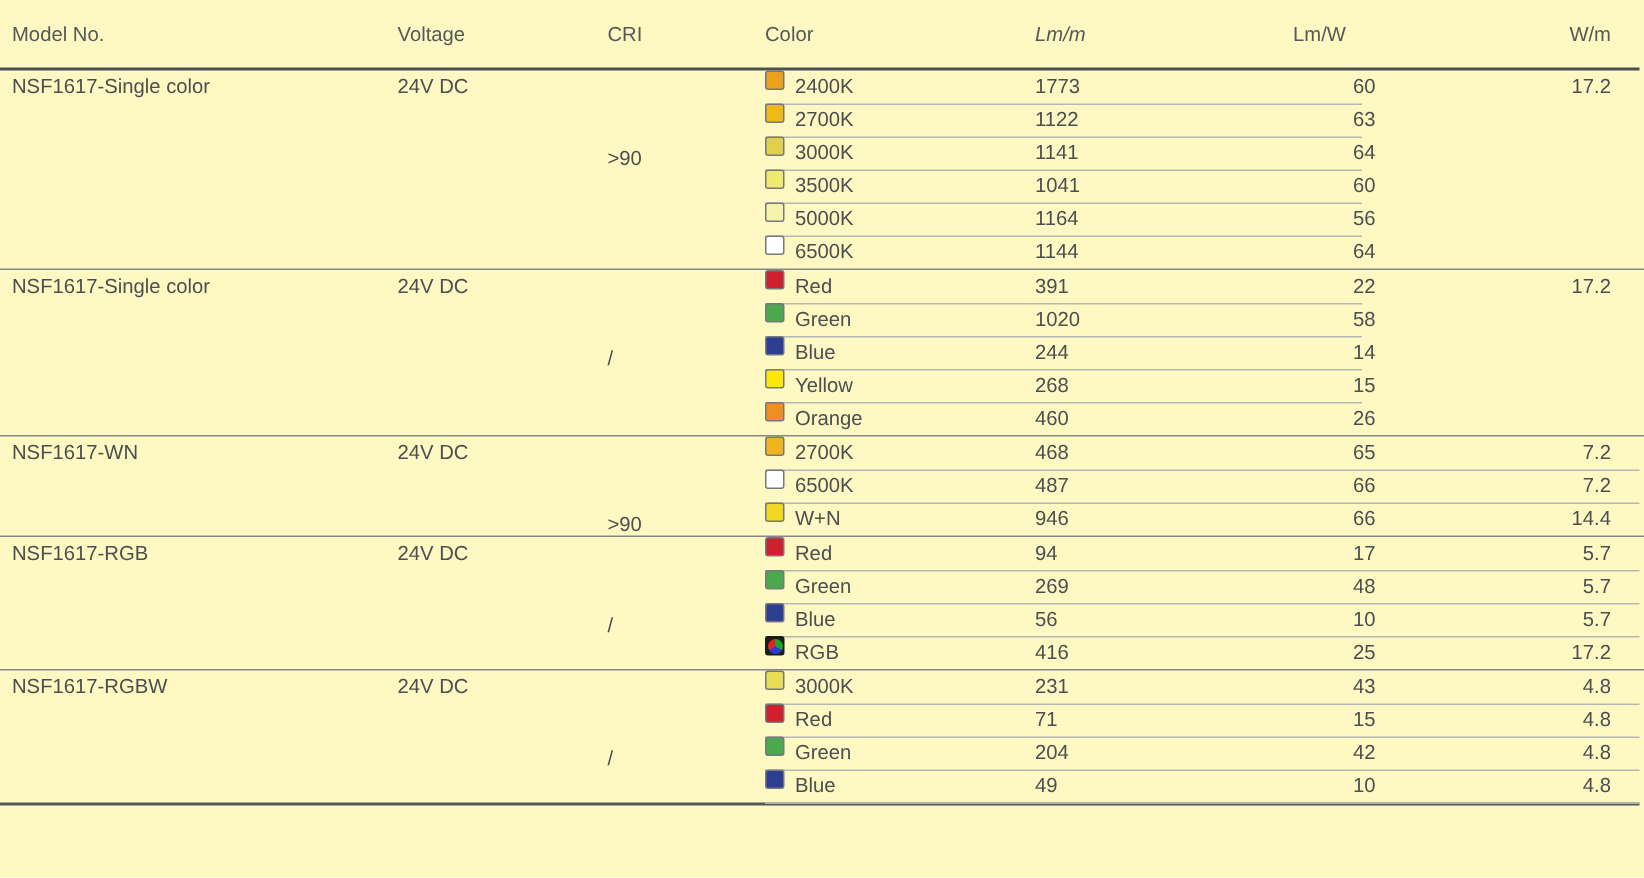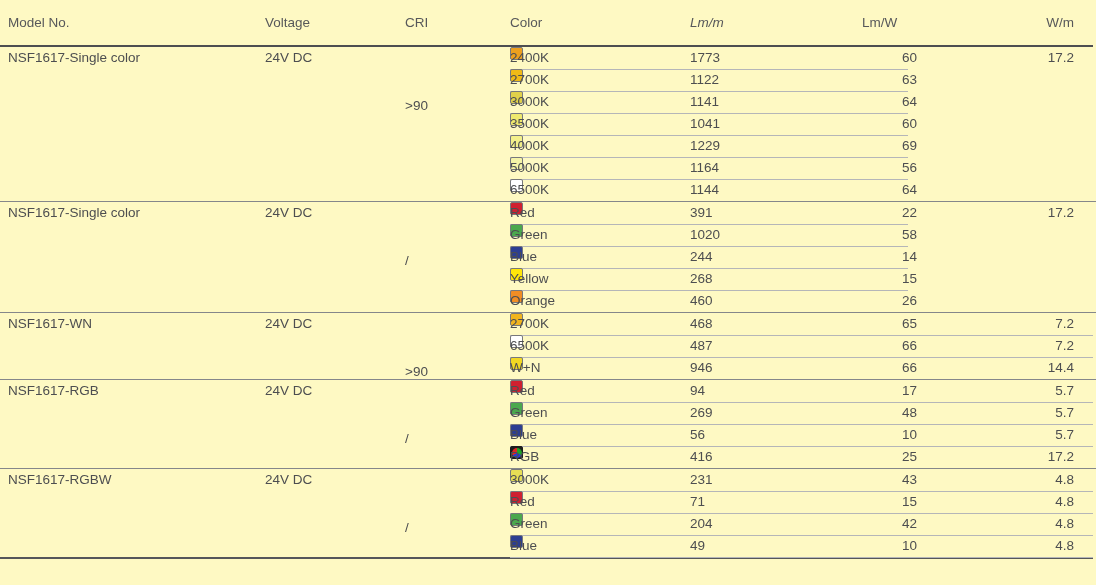--- a/index.html
+++ b/index.html
@@ -17,21 +17,21 @@
 
   
   .sect{position:relative;}
   .sect + .sect{border-top:1px solid #85878a;}
   .meta{position:absolute;left:0;top:0;width:100%;height:22px;pointer-events:none;}
   .meta span{position:absolute;top:0;line-height:22px;font-size:13.5px;color:#4d4e50;}
   .c-model{left:8px;} .c-volt{left:265px;} .c-cri{left:405px;margin-top:48px;}
 
   .row{position:relative;height:22px;}
   .row span{position:absolute;font-size:13.5px;color:#4d4e50;line-height:22px;top:0;}
-  .c-color{left:510px;}
+  .c-color{left:530px;}
   .c-lmm{left:690px;}
   .c-lmw{left:862px;margin-left:40px;}
   .c-wm{right:22px;}
 
   .sw{position:absolute;left:510px;top:4px;width:13px;height:13px;border:1px solid #77787b;
       border-radius:2px;box-sizing:border-box;}
 
   .rgbicon{background:#1c1c1c;border-color:#1c1c1c;display:flex;align-items:center;justify-content:center;}
   .rgbicon i{display:block;width:10px;height:10px;border-radius:50%;
       background:conic-gradient(from 0deg,#1fa329 0 120deg,#2a3bd0 120deg 240deg,#e02424 240deg 360deg);}
@@ -94,27 +94,20 @@
         <i class="rl short"></i>
       </div>
       <div class="row">
         <span class="sw" style="background-color: rgb(239, 233, 110);"></span>
         <span class="c-color">3500K</span>
         <span class="c-lmm">1041</span>
         <span class="c-lmw">60</span>
         <i class="rl short"></i>
       </div>
       <div class="row">
-        <span class="sw" style="background-color: rgb(243, 240, 138);"></span>
-        <span class="c-color">4000K</span>
-        <span class="c-lmm">1229</span>
-        <span class="c-lmw">69</span>
-        <i class="rl short"></i>
-      </div>
-      <div class="row">
         <span class="sw" style="background-color: rgb(245, 244, 168);"></span>
         <span class="c-color">5000K</span>
         <span class="c-lmm">1164</span>
         <span class="c-lmw">56</span>
         <i class="rl short"></i>
       </div>
       <div class="row">
         <span class="sw" style="background-color: rgb(255, 255, 255);"></span>
         <span class="c-color">6500K</span>
         <span class="c-lmm">1144</span>

